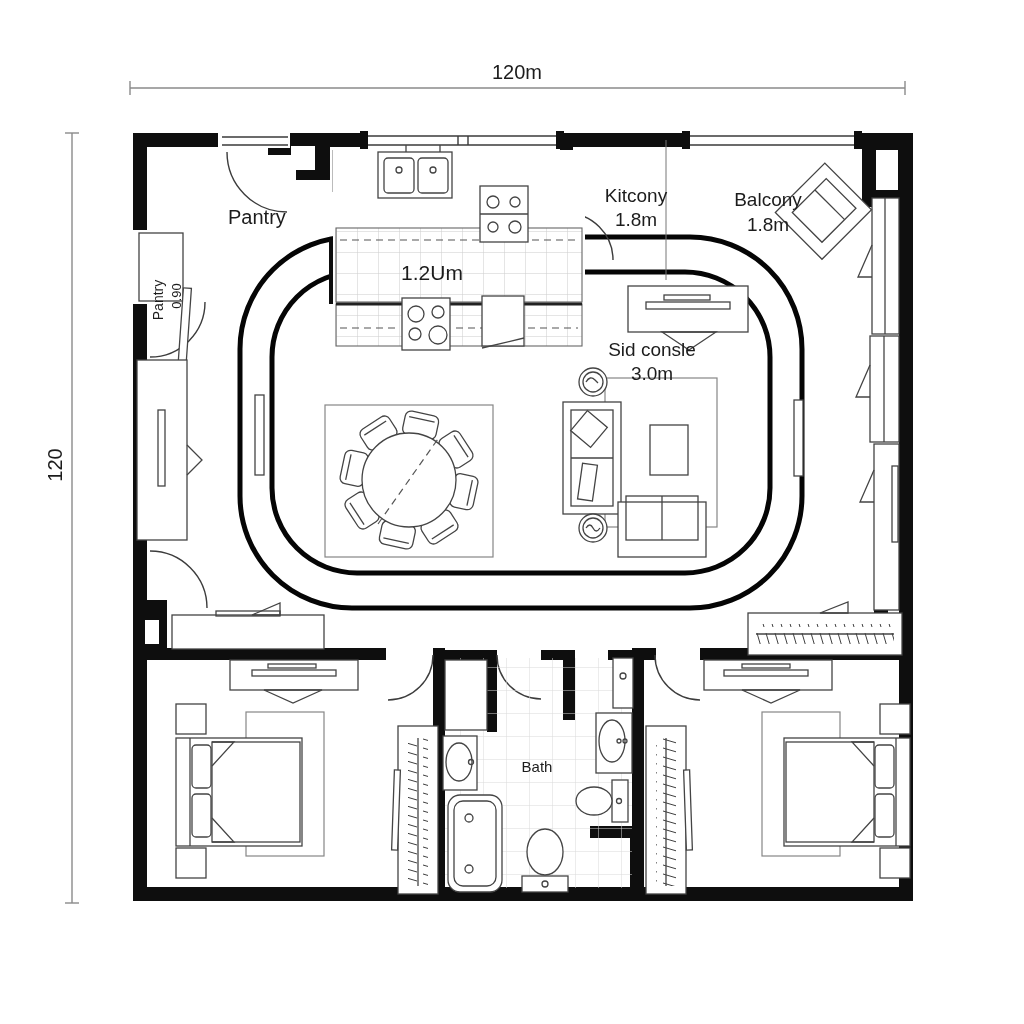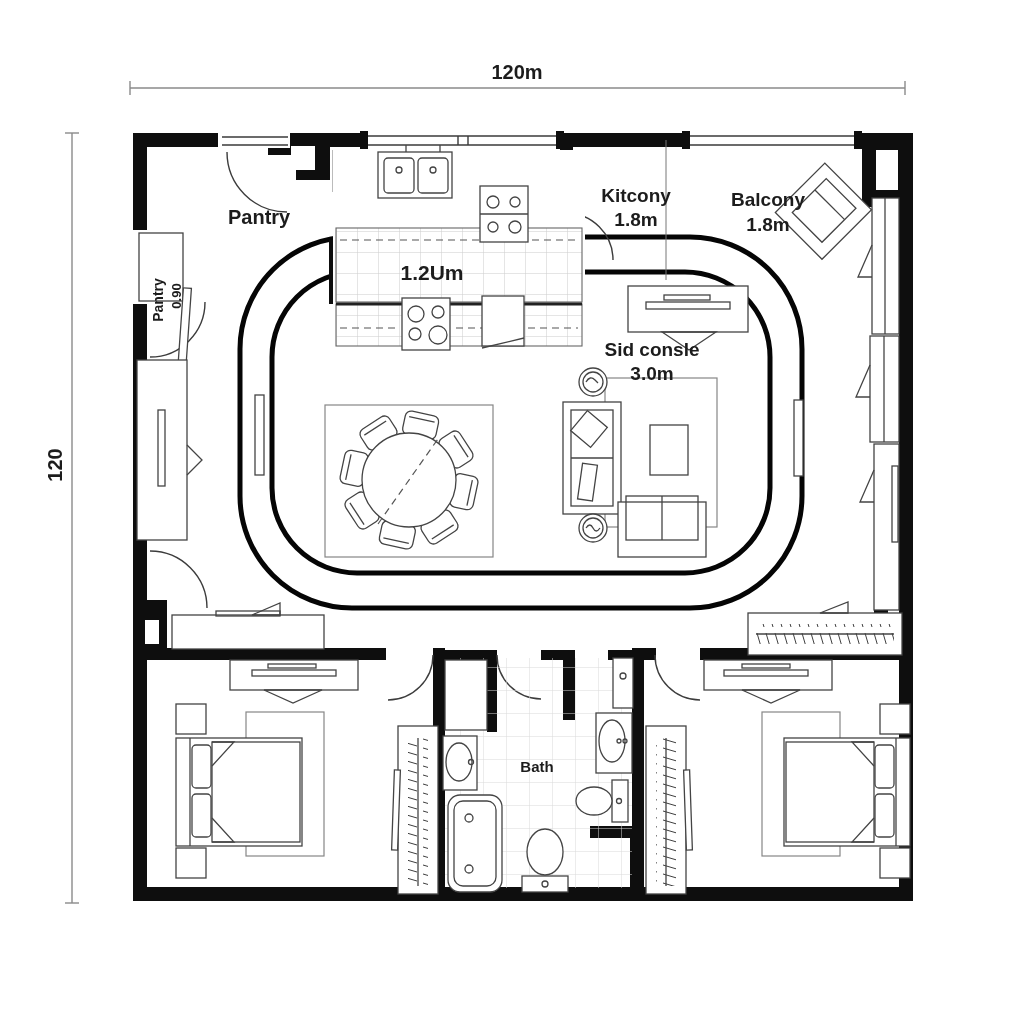--- a/index.html
+++ b/index.html
@@ -1,16 +1,16 @@
 <!DOCTYPE html>
 <html><head>
 <meta charset="utf-8">
 <style>
   html,body{margin:0;padding:0;background:#fff;}
-  .canvas{position:relative;width:1024px;height:1024px;background:#fff;overflow:hidden;font-weight:bold;}
+  .canvas{position:relative;width:1024px;height:1024px;background:#fff;overflow:hidden;}
   svg{position:absolute;left:0;top:0;}
   .wall{fill:#0e0e0e;stroke:none;}
   .f{fill:#ffffff;stroke:#444;stroke-width:1.3;}
   .fn{fill:none;stroke:#444;stroke-width:1.3;}
   .thin{fill:none;stroke:#777;stroke-width:1;}
   .rug{fill:#ffffff;stroke:#868686;stroke-width:1.2;}
   .loop{fill:none;stroke:#050505;stroke-width:5;}
   .arc{fill:none;stroke:#3c3c3c;stroke-width:1.4;}
   .dash{fill:none;stroke:#555;stroke-width:1.2;stroke-dasharray:7 5;}
   .dim{stroke:#8a8a8a;stroke-width:1.4;}

